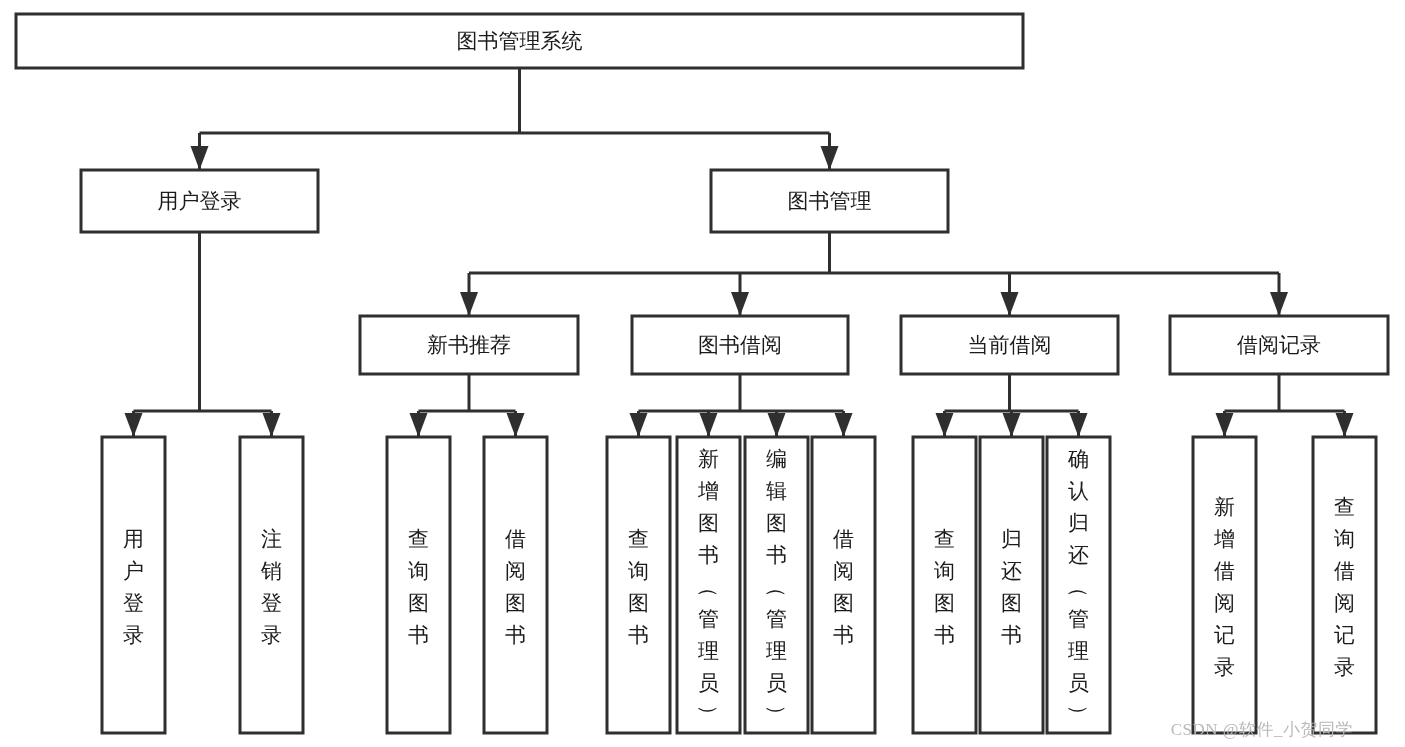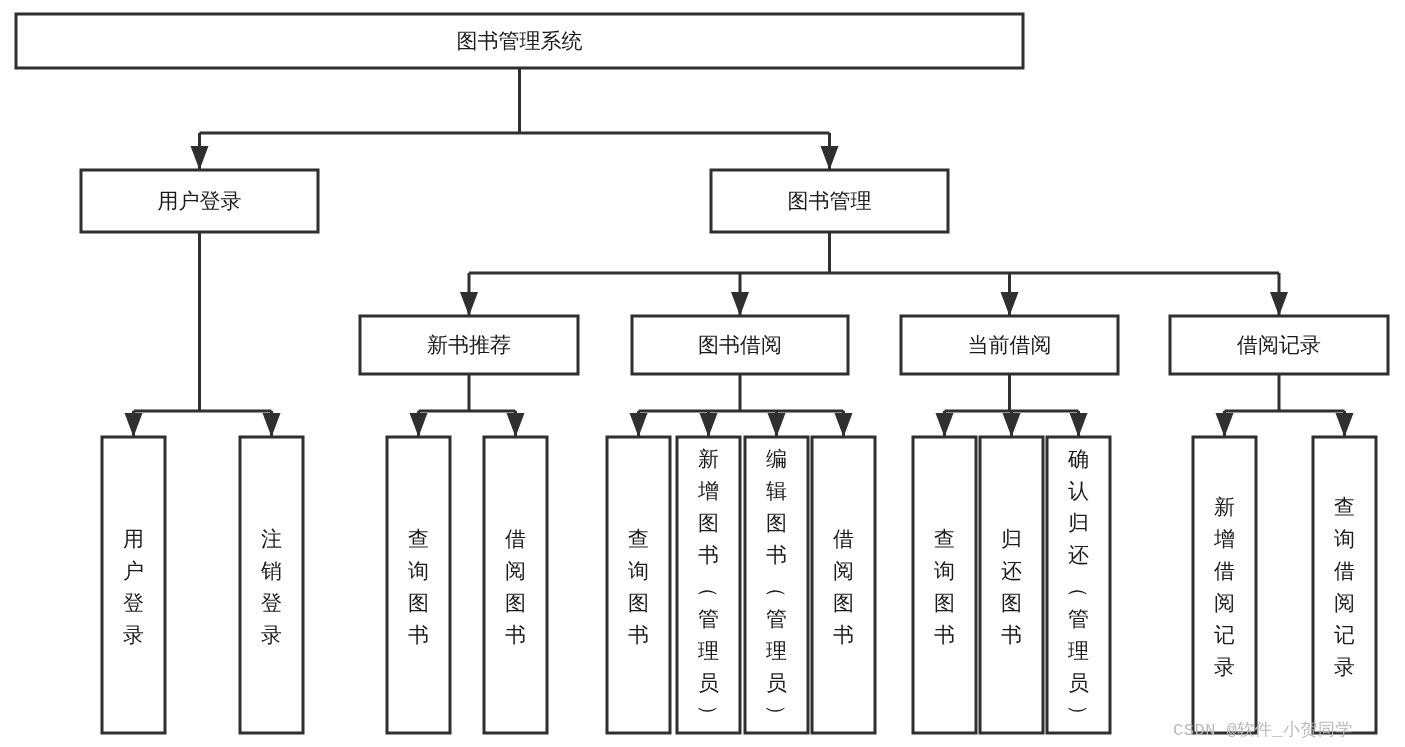--- a/index.html
+++ b/index.html
@@ -51,21 +51,21 @@
   .node-label-v {
     font-family: "Liberation Sans", "DejaVu Sans", sans-serif;
     font-size: 21px;
     fill: #1b1b1b;
     text-anchor: middle;
   }
   .watermark-text {
     position: absolute;
     right: 8px;
     bottom: 6px;
-    font-family: Liberation Mono, monospace;
+    font-family: Liberation Serif, serif;
     font-size: 17px;
     color: #b9b9b9;
     white-space: nowrap;
     letter-spacing: 0.5px;
     pointer-events: none;
   }
 </style>
 </head>
 <body>
 

